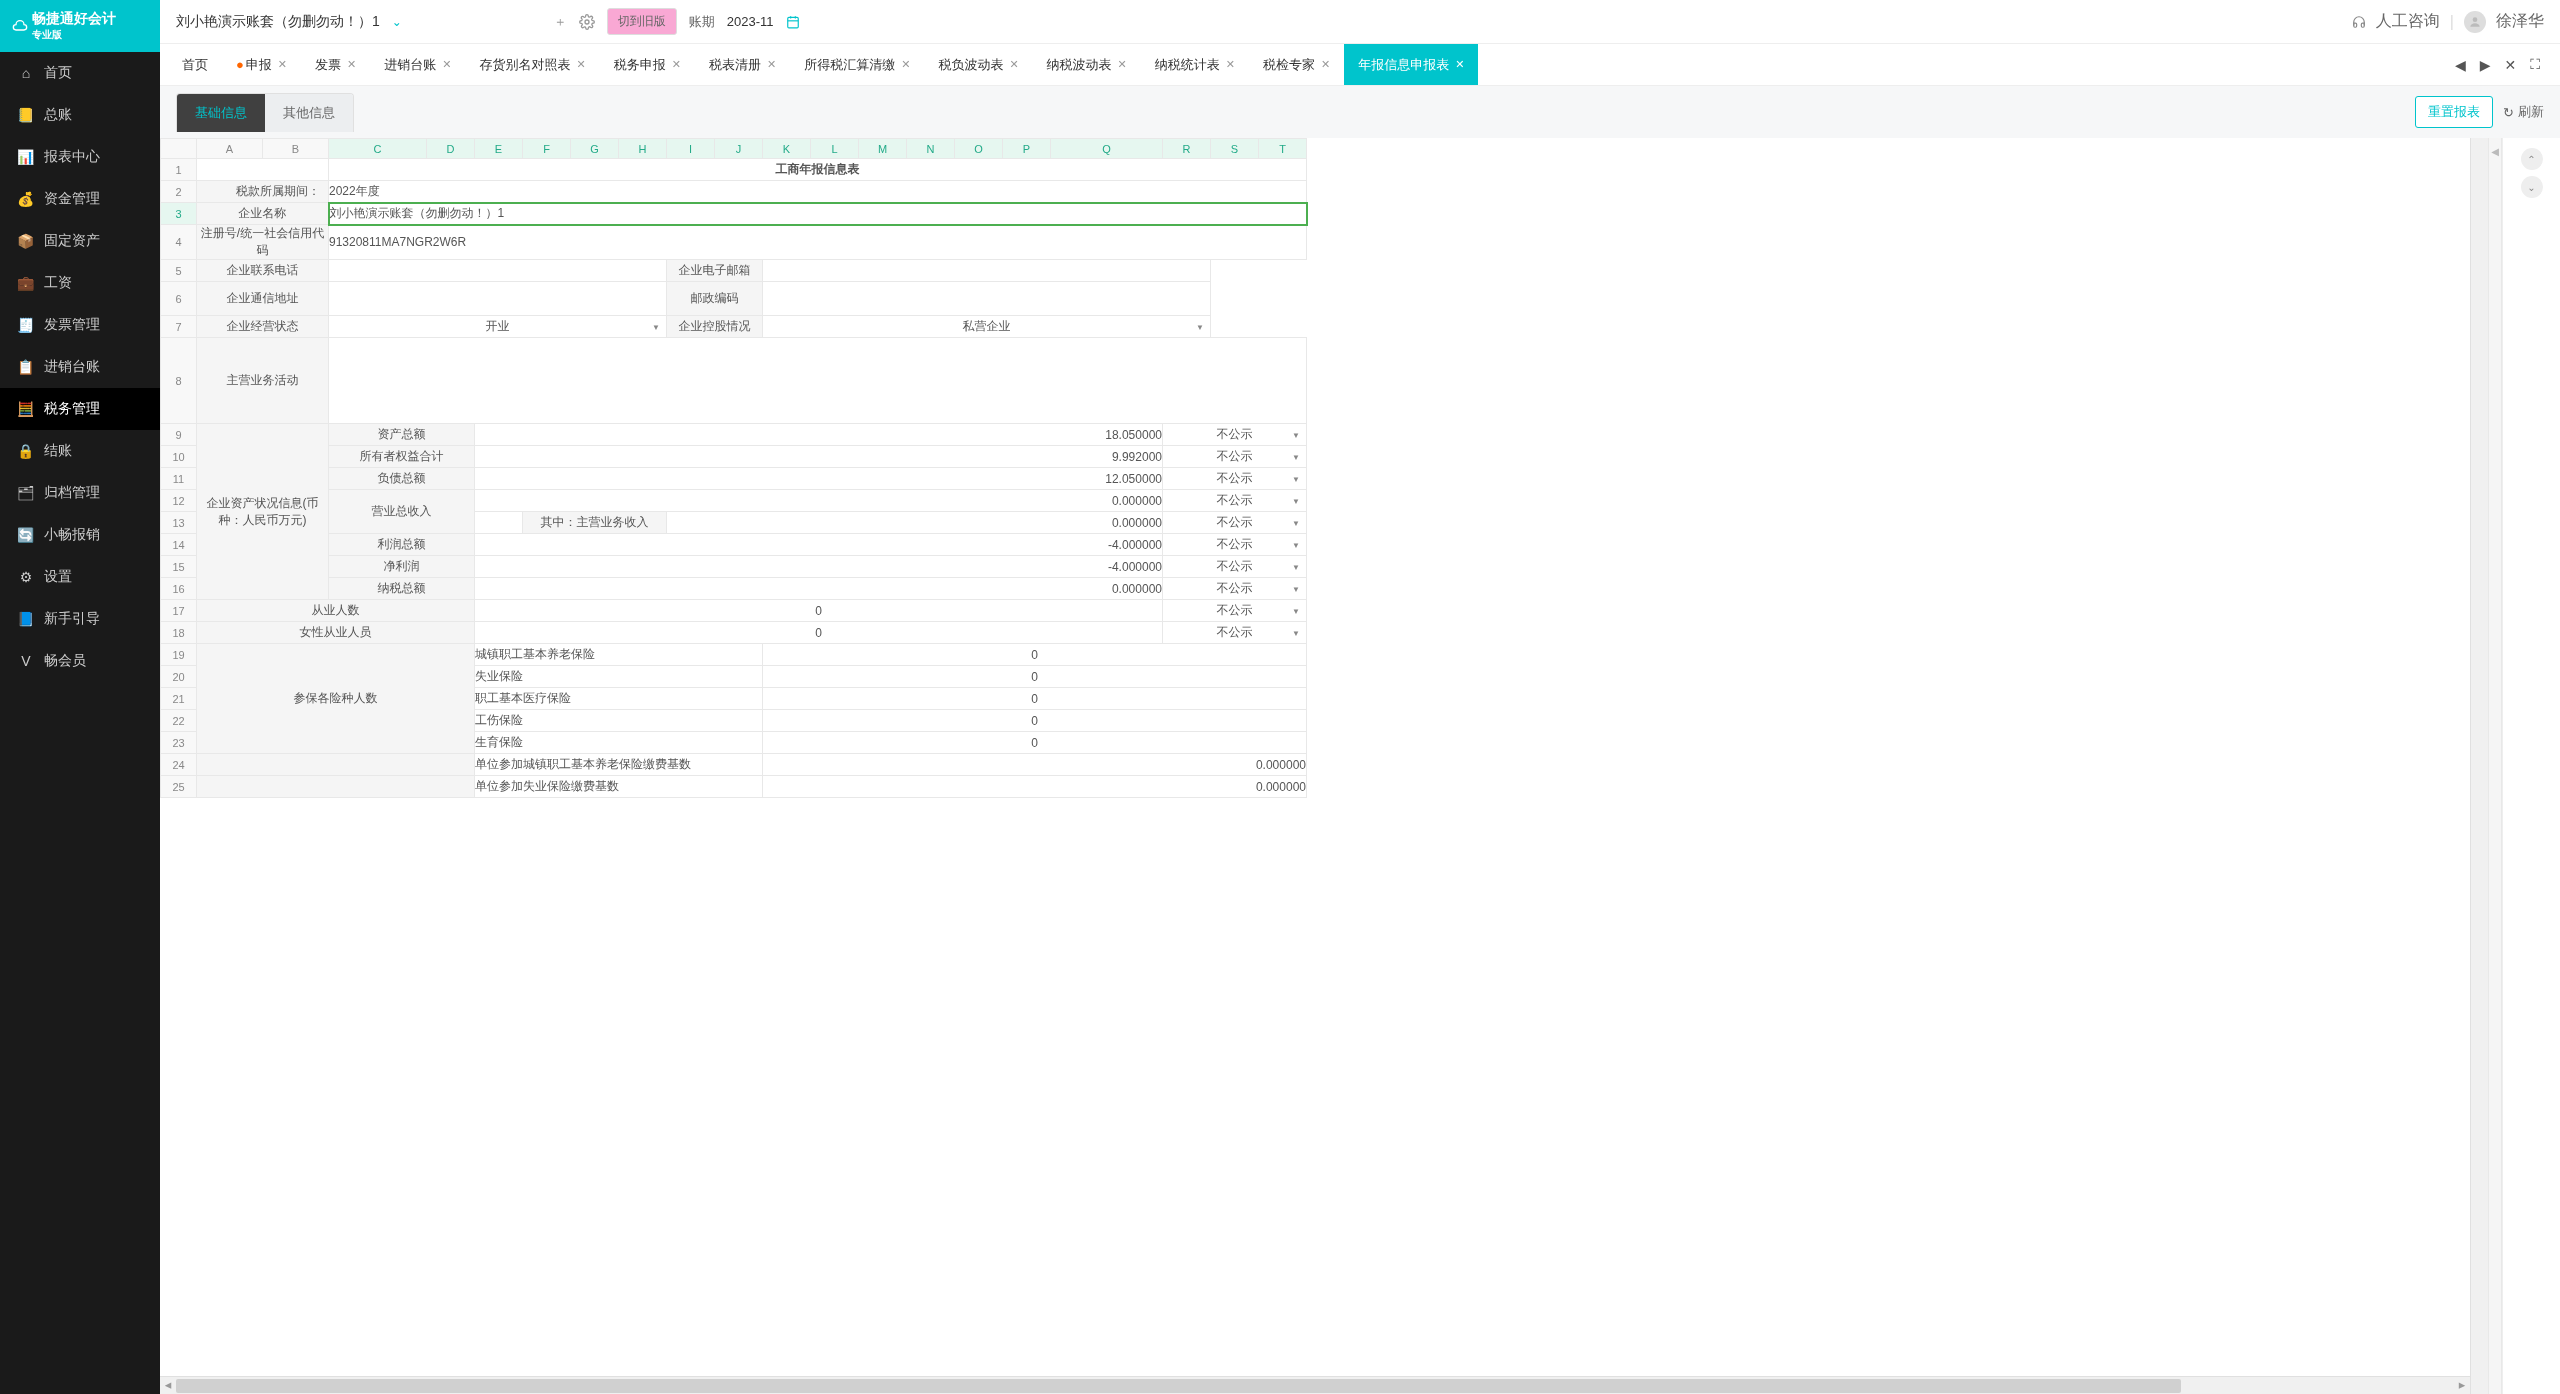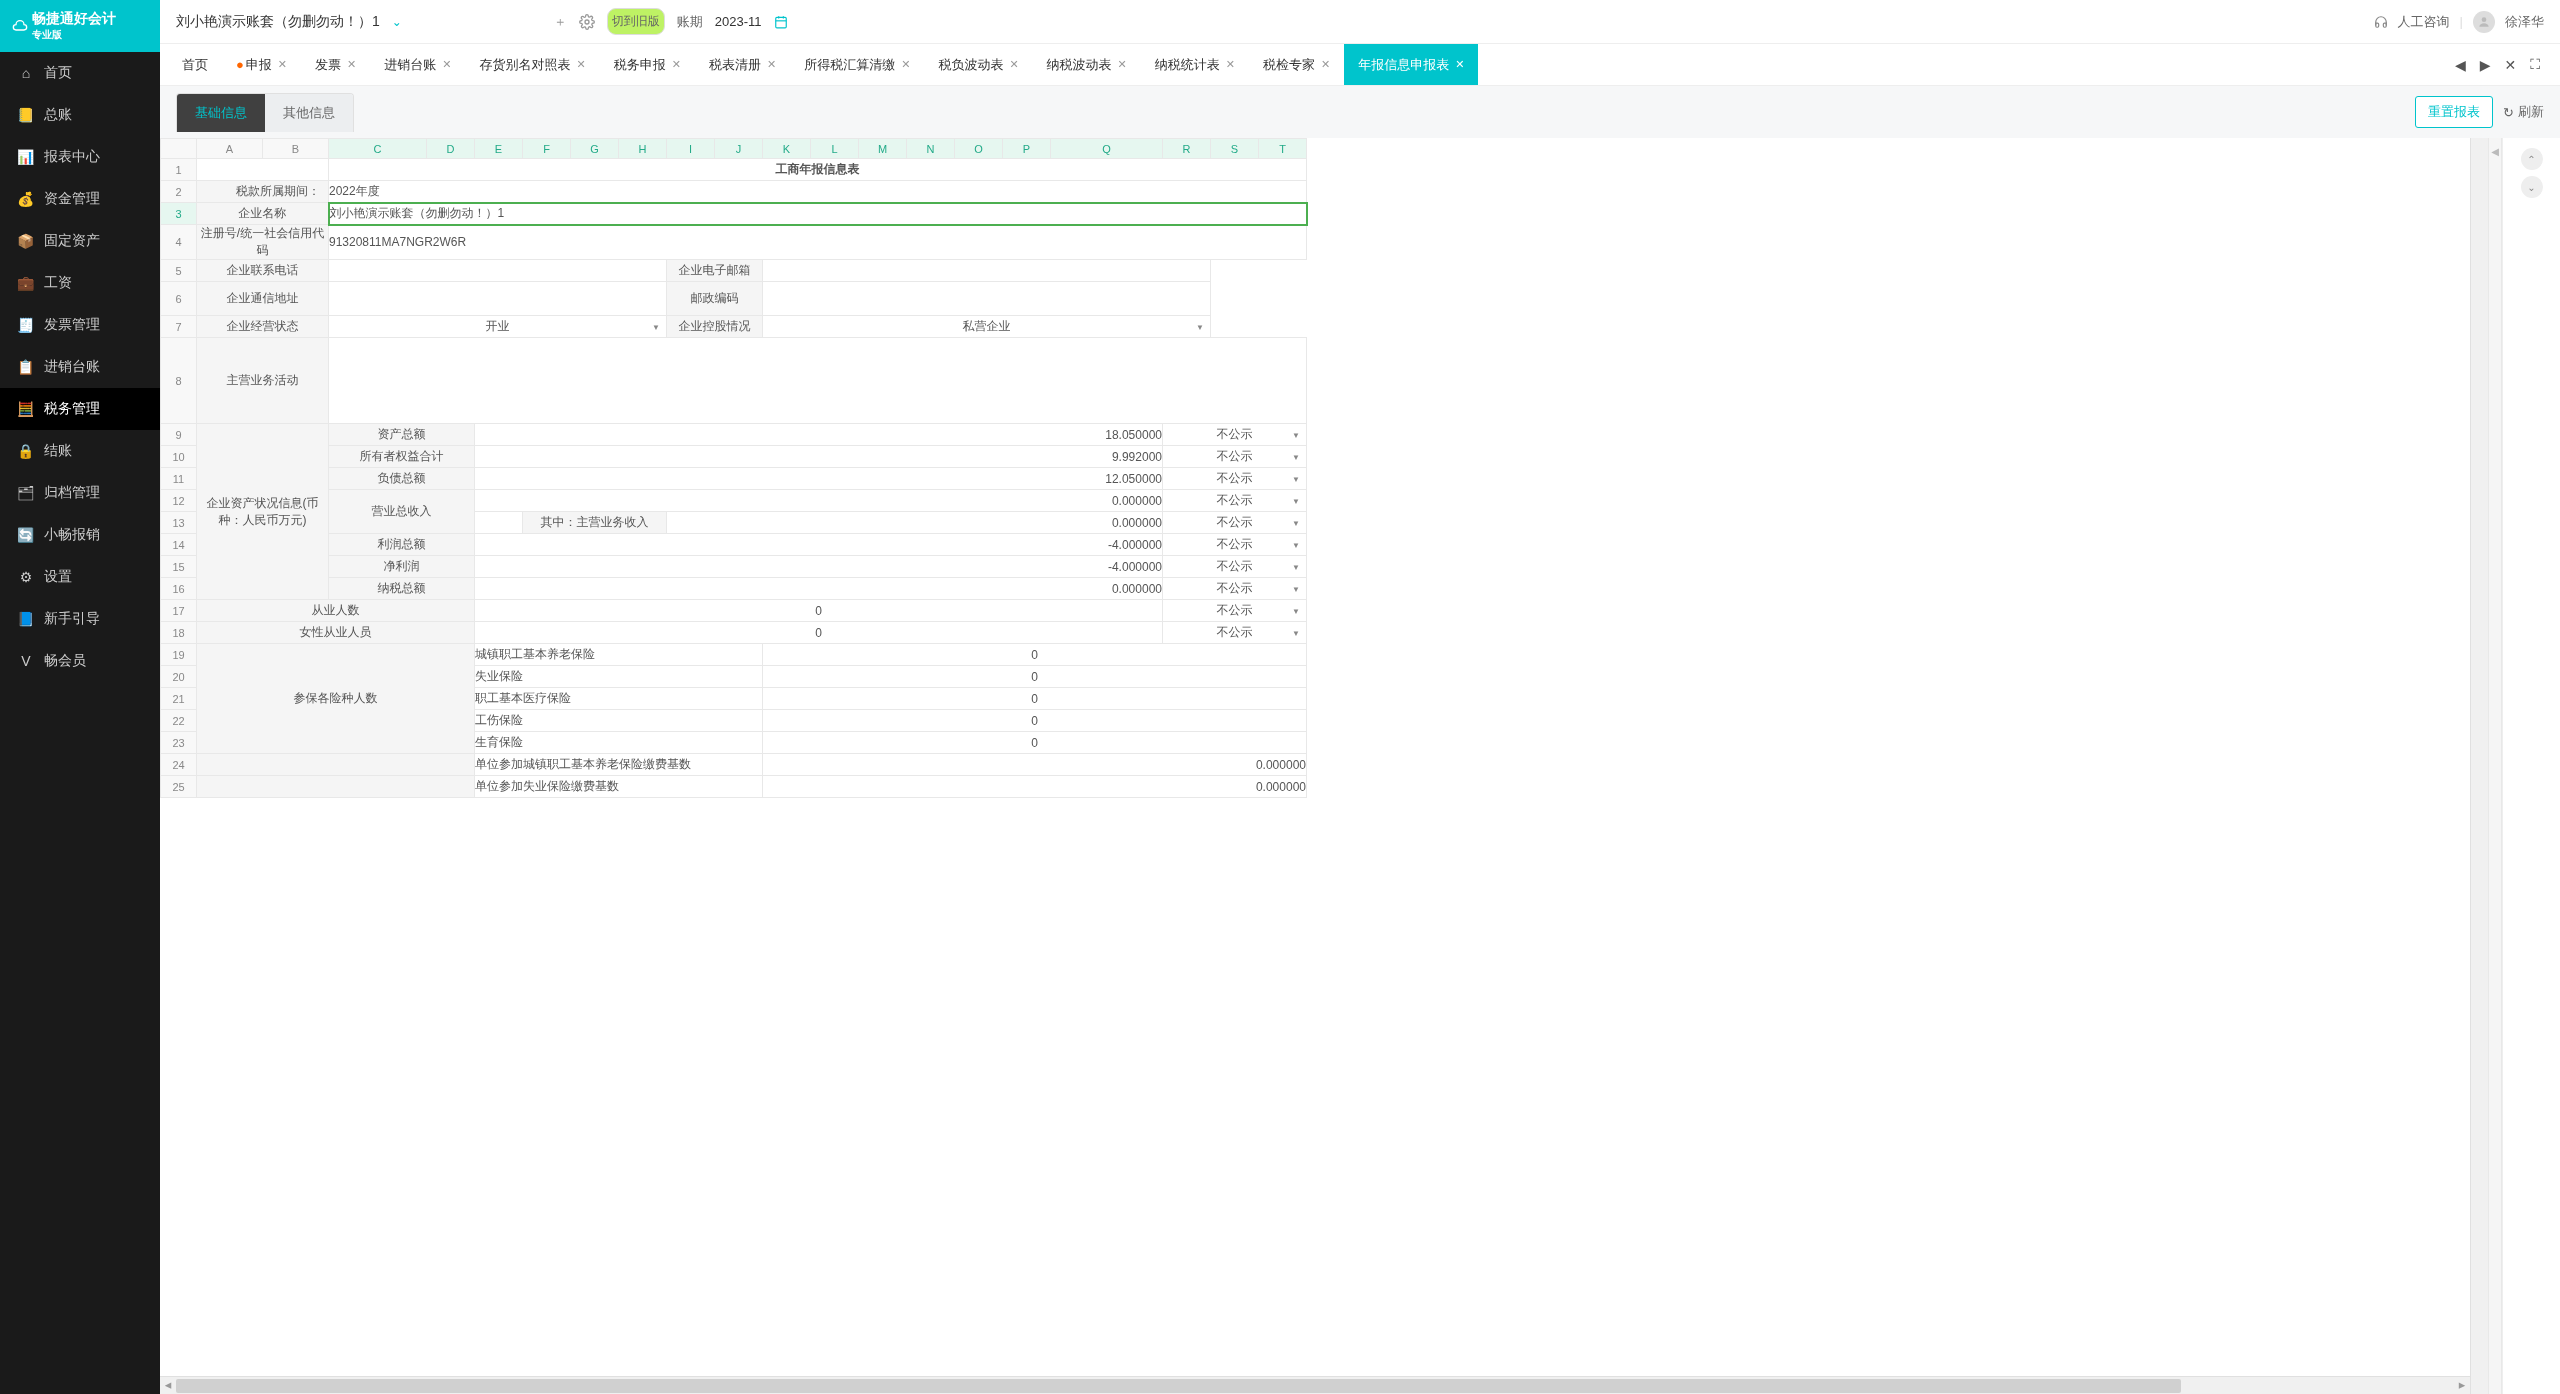--- a/index.html
+++ b/index.html
@@ -15,26 +15,26 @@
 .nav-item.active { background: #000; color: #fff; }
 .nav-icon { width: 16px; height: 16px; display: inline-flex; align-items: center; justify-content: center; }
 
 
 .main { flex: 1; display: flex; flex-direction: column; min-width: 0; }
 
 
 .topbar { height: 44px; display: flex; align-items: center; padding: 0 16px; gap: 12px; border-bottom: 1px solid #eee; }
 .account-sel { color: #333; font-size: 14px; padding-right: 140px; }
 .chev { color: #00c4cc; margin-left: 8px; font-size: 12px; }
-.top-btn { border: 1px solid #ddd; background: #bef264; padding: 4px 4px; border-radius: 9px; color: #666; font-size: 12px; cursor: pointer; }
+.top-btn { border: 1px solid #ddd; background: #f9a8d4; padding: 4px 10px; border-radius: 3px; color: #666; font-size: 12px; cursor: pointer; }
 .top-label { color: #666; font-size: 13px; }
 .top-date { color: #333; font-size: 13px; }
 .cal-icon { color: #00c4cc; }
 .top-spacer { flex: 1; }
-.top-right { display: flex; align-items: center; gap: 10px; color: #666; font-size: 13px; }
+.top-right { display: flex; align-items: center; gap: 10px; color: #666; font-size: 16px; }
 .avatar { width: 22px; height: 22px; background: #ddd; border-radius: 50%; display: inline-flex; align-items: center; justify-content: center; color: #999; }
 
 
 .tabbar { height: 42px; background: #fff; border-bottom: 1px solid #eee; display: flex; align-items: stretch; padding: 0 8px; }
 .tab { display: flex; align-items: center; padding: 0 14px; color: #333; font-size: 13px; cursor: pointer; white-space: nowrap; }
 .tab .close { margin-left: 6px; color: #999; font-size: 11px; }
 .tab.active { background: #00c4cc; color: #fff; }
 .tab.active .close { color: #fff; }
 .tabbar-ctrl { display: flex; align-items: center; gap: 6px; padding: 0 8px; color: #555; }
 .tabbar-ctrl span { cursor: pointer; padding: 2px 4px; font-size: 14px; }

